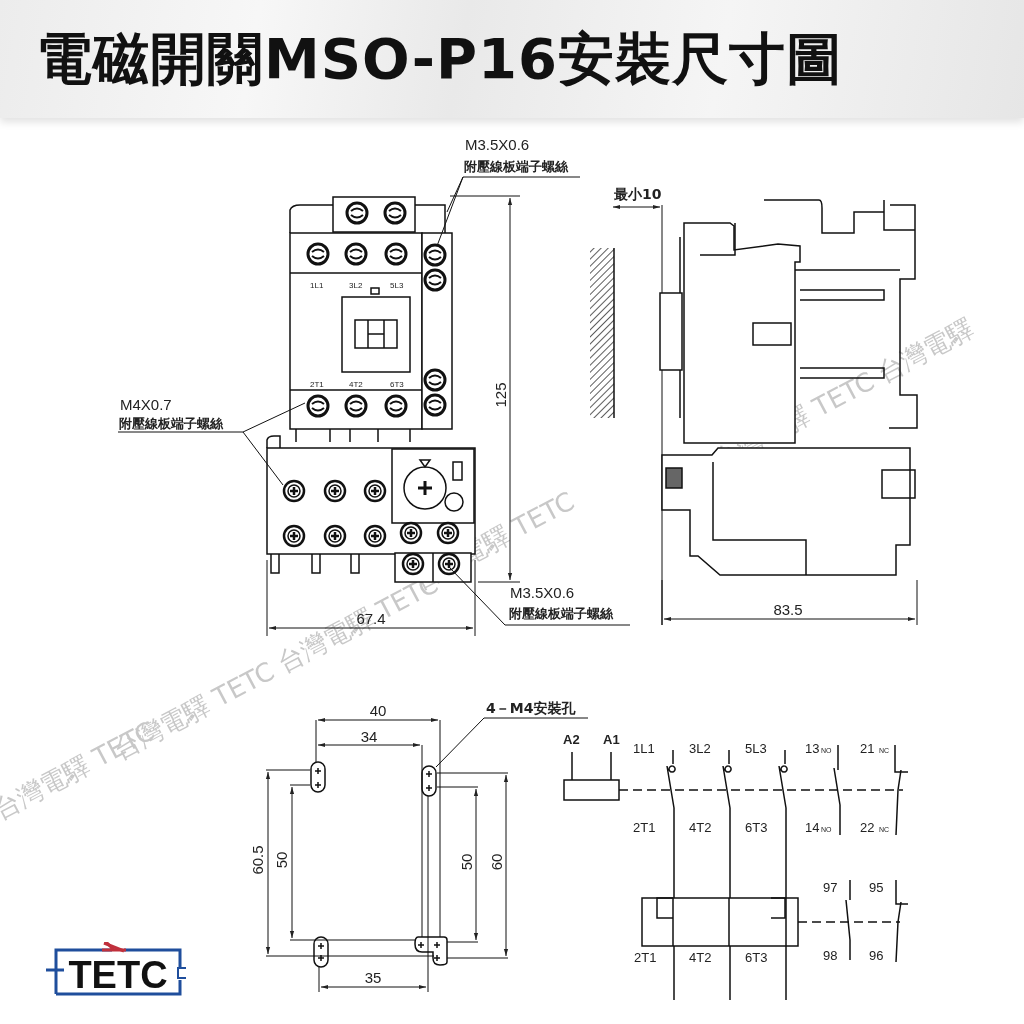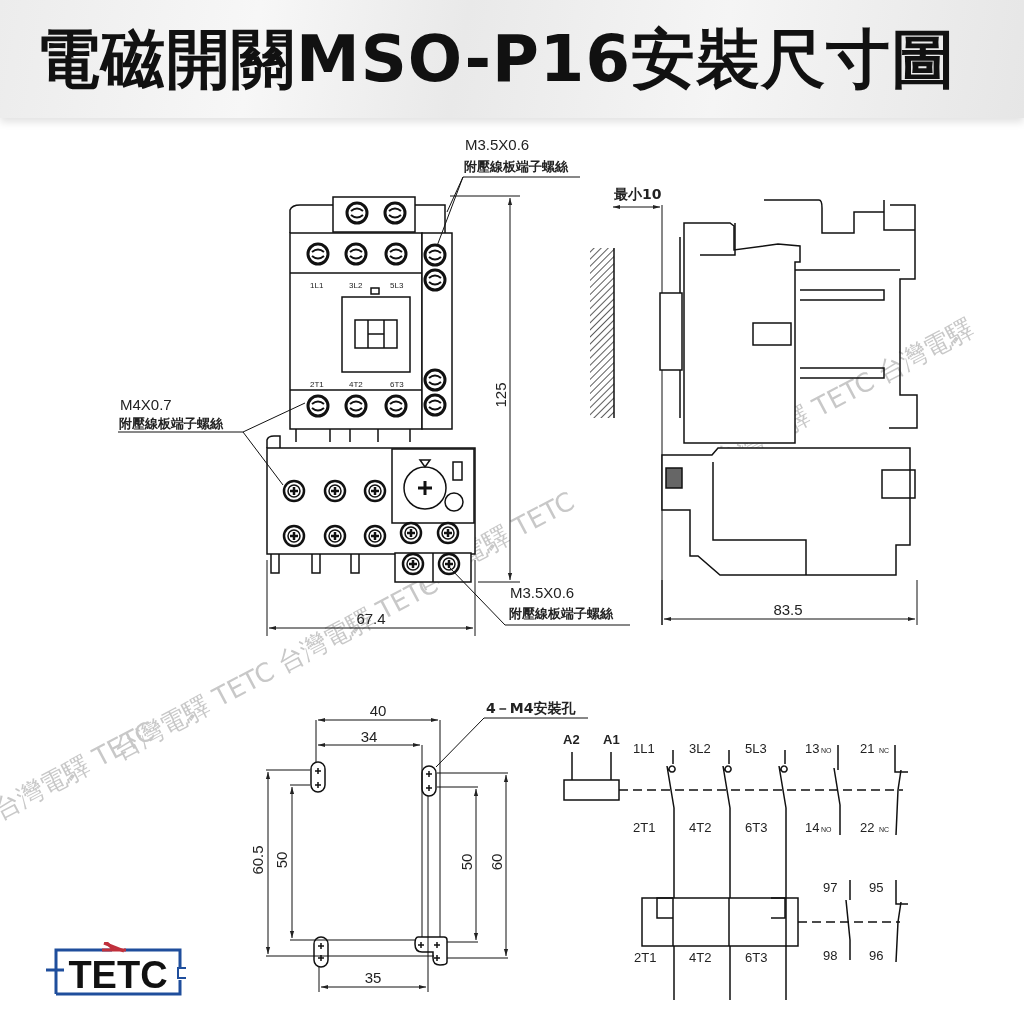--- a/index.html
+++ b/index.html
@@ -1,21 +1,21 @@
 <!DOCTYPE html>
 <html><head>
 <meta charset="utf-8">
 <style>
   html, body { margin: 0; padding: 0; background: #ffffff; }
   body { width: 1024px; height: 1024px; position: relative; overflow: hidden;
          font-family: "DejaVu Sans", "Liberation Sans", sans-serif; }
   .header { position: absolute; left: 0; top: 0; width: 1024px; height: 118px;
             background: linear-gradient(100deg, #ececec 0%, #f7f7f7 25%, #e9e9e9 45%, #f5f5f5 70%, #e6e6e6 100%);
             box-shadow: 0 4px 8px rgba(0,0,0,0.12); }
-  .header-title { position: absolute; left: 36px; top: 24px; font-size: 64px; font-weight: bold;
+  .header-title { position: absolute; left: 36px; top: 24px; font-size: 56px; font-weight: bold;
                   color: #111; letter-spacing: 1px; line-height: 70px; font-family: "DejaVu Sans", sans-serif; }
   svg.drawing { position: absolute; left: 0; top: 0; }
   .lbl { font-family: "Liberation Sans", sans-serif; fill: #222; }
   .cn  { font-family: "DejaVu Sans", sans-serif; fill: #222; font-weight: bold; }
   .wm  { font-family: "DejaVu Sans", sans-serif; fill: #c8c8c8; font-size: 26px; }
   .logo { position: absolute; left: 42px; top: 942px; width: 144px; height: 56px; }
 </style>
 </head>
 <body>
 

